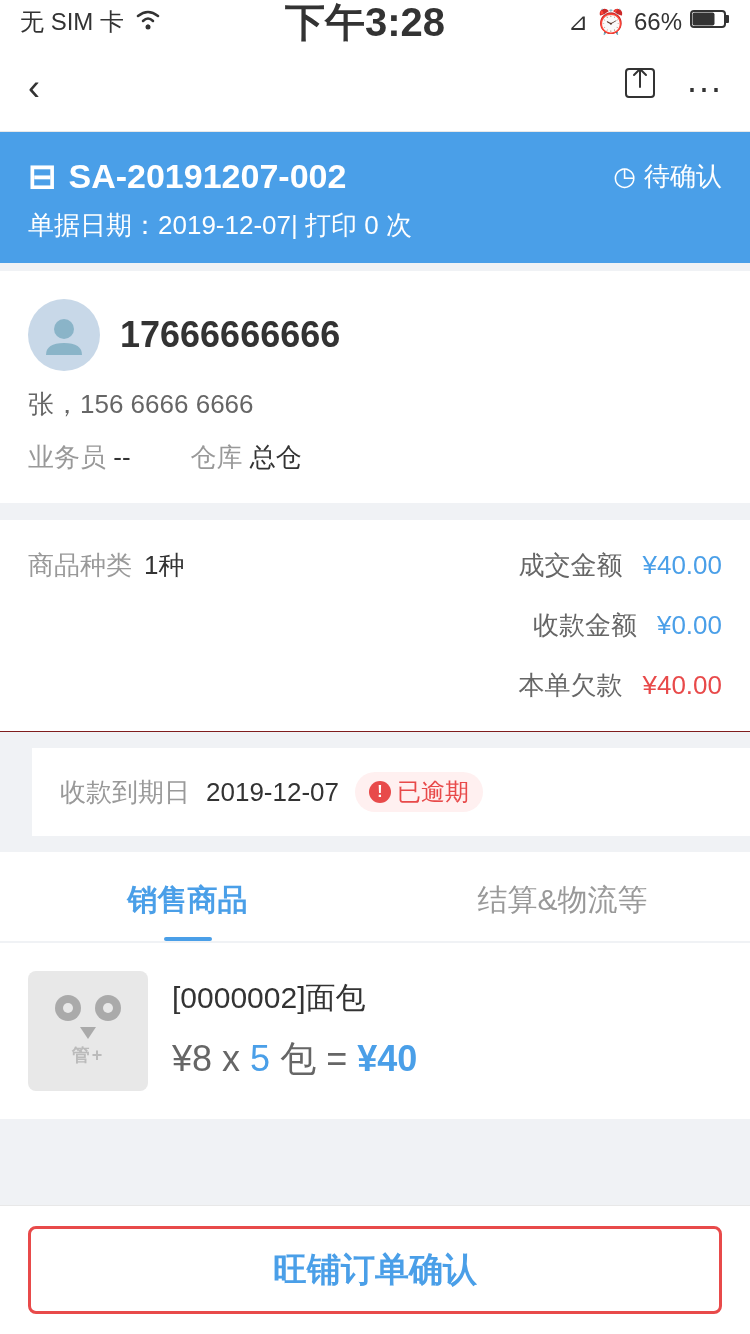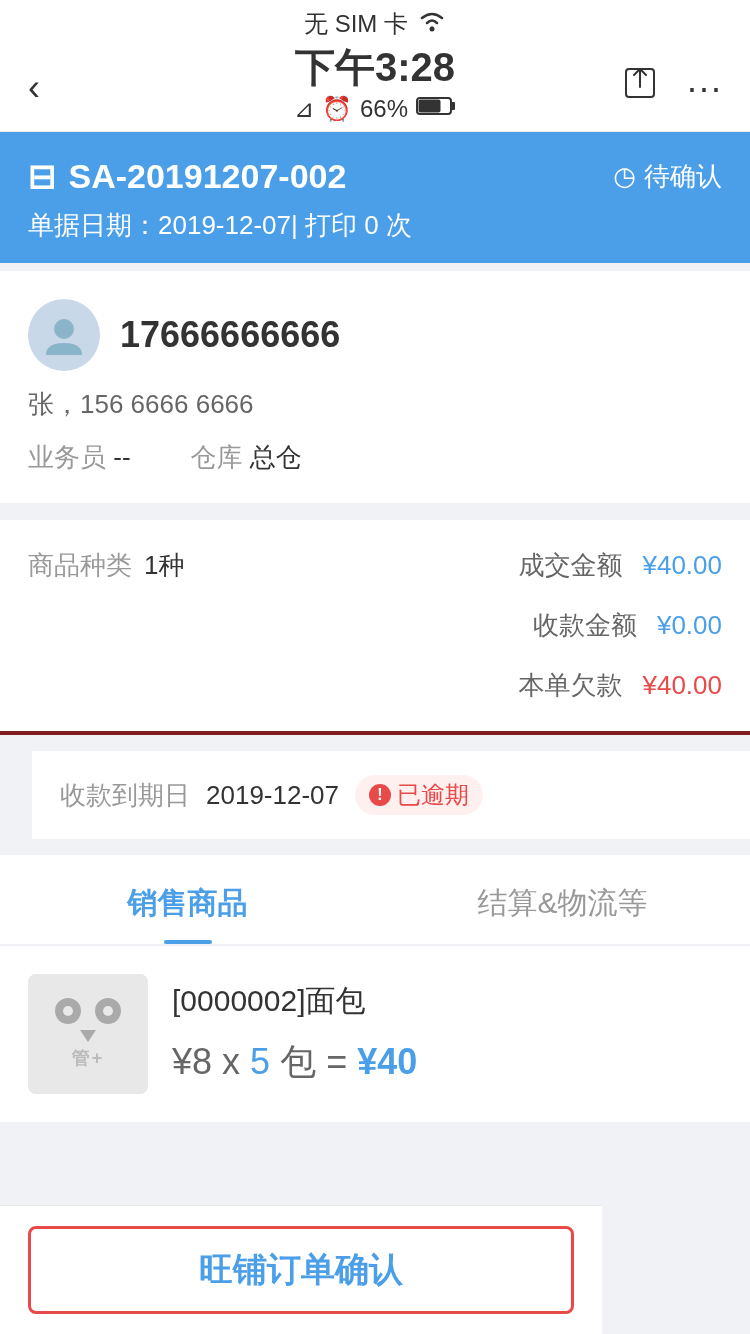--- a/index.html
+++ b/index.html
@@ -13,24 +13,23 @@
       color: #333;
     }
 
     
     .status-bar {
       height: 44px;
       background: #fff;
       display: flex;
       align-items: center;
       justify-content: space-between;
-      padding: 8px 20px;
+      padding: 0 20px;
       font-size: 24px;
       font-weight: 500;
-      flex-direction: column;
     }
     .status-left { display: flex; align-items: center; gap: 10px; }
     .status-center { font-size: 40px; font-weight: 600; }
     .status-right { display: flex; align-items: center; gap: 8px; font-size: 24px; }
 
     
     .nav-bar {
       height: 88px;
       background: #fff;
       display: flex;
@@ -133,21 +132,21 @@
       color: #666;
     }
     .meta-item span.label { color: #999; }
     .meta-item span.value { color: #333; }
 
     
     .summary-card {
       background: #fff;
       padding: 28px;
       margin-top: 16px;
-      border-bottom: 4px solid #7f1d1d;
+      border-bottom: 1px solid #7f1d1d;
     }
     .summary-top {
       display: flex;
       justify-content: space-between;
       align-items: flex-start;
     }
     .summary-left {
       display: flex;
       align-items: center;
       gap: 12px;
@@ -325,21 +324,21 @@
     .content-area {
       background: #f0f2f5;
       min-height: 300px;
     }
 
     
     .bottom-bar {
       position: fixed;
       bottom: 0;
       left: 0;
-      width: 602px;
+      width: 750px;
       background: #fff;
       padding: 20px 28px;
       border-top: 1px solid #e8e8e8;
     }
     .confirm-btn {
       width: 100%;
       height: 88px;
       border: 3px solid #e84a4a;
       border-radius: 8px;
       background: #fff;

